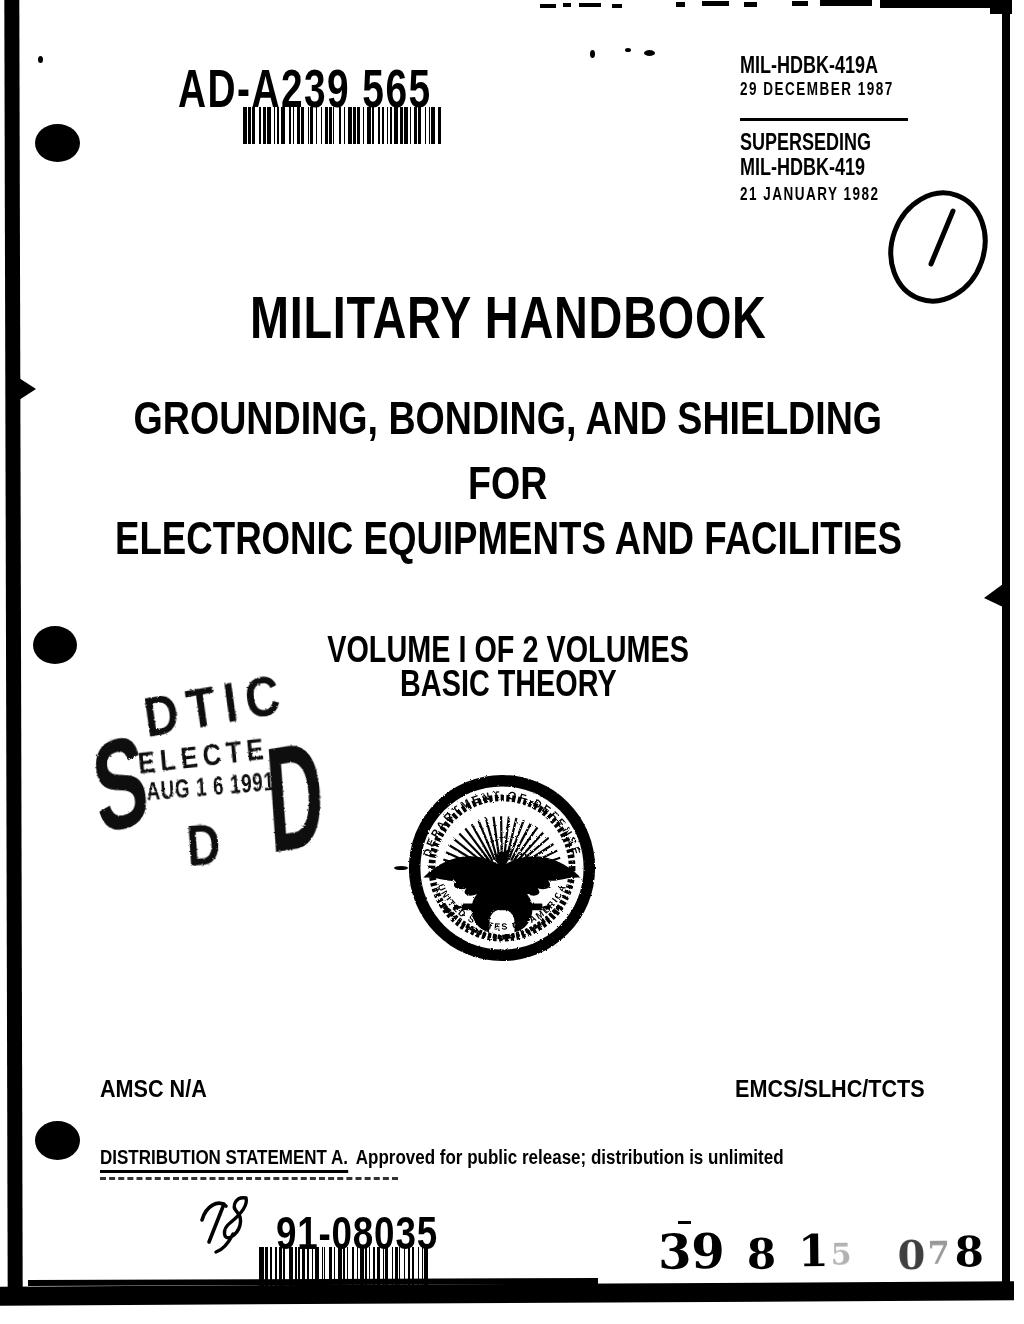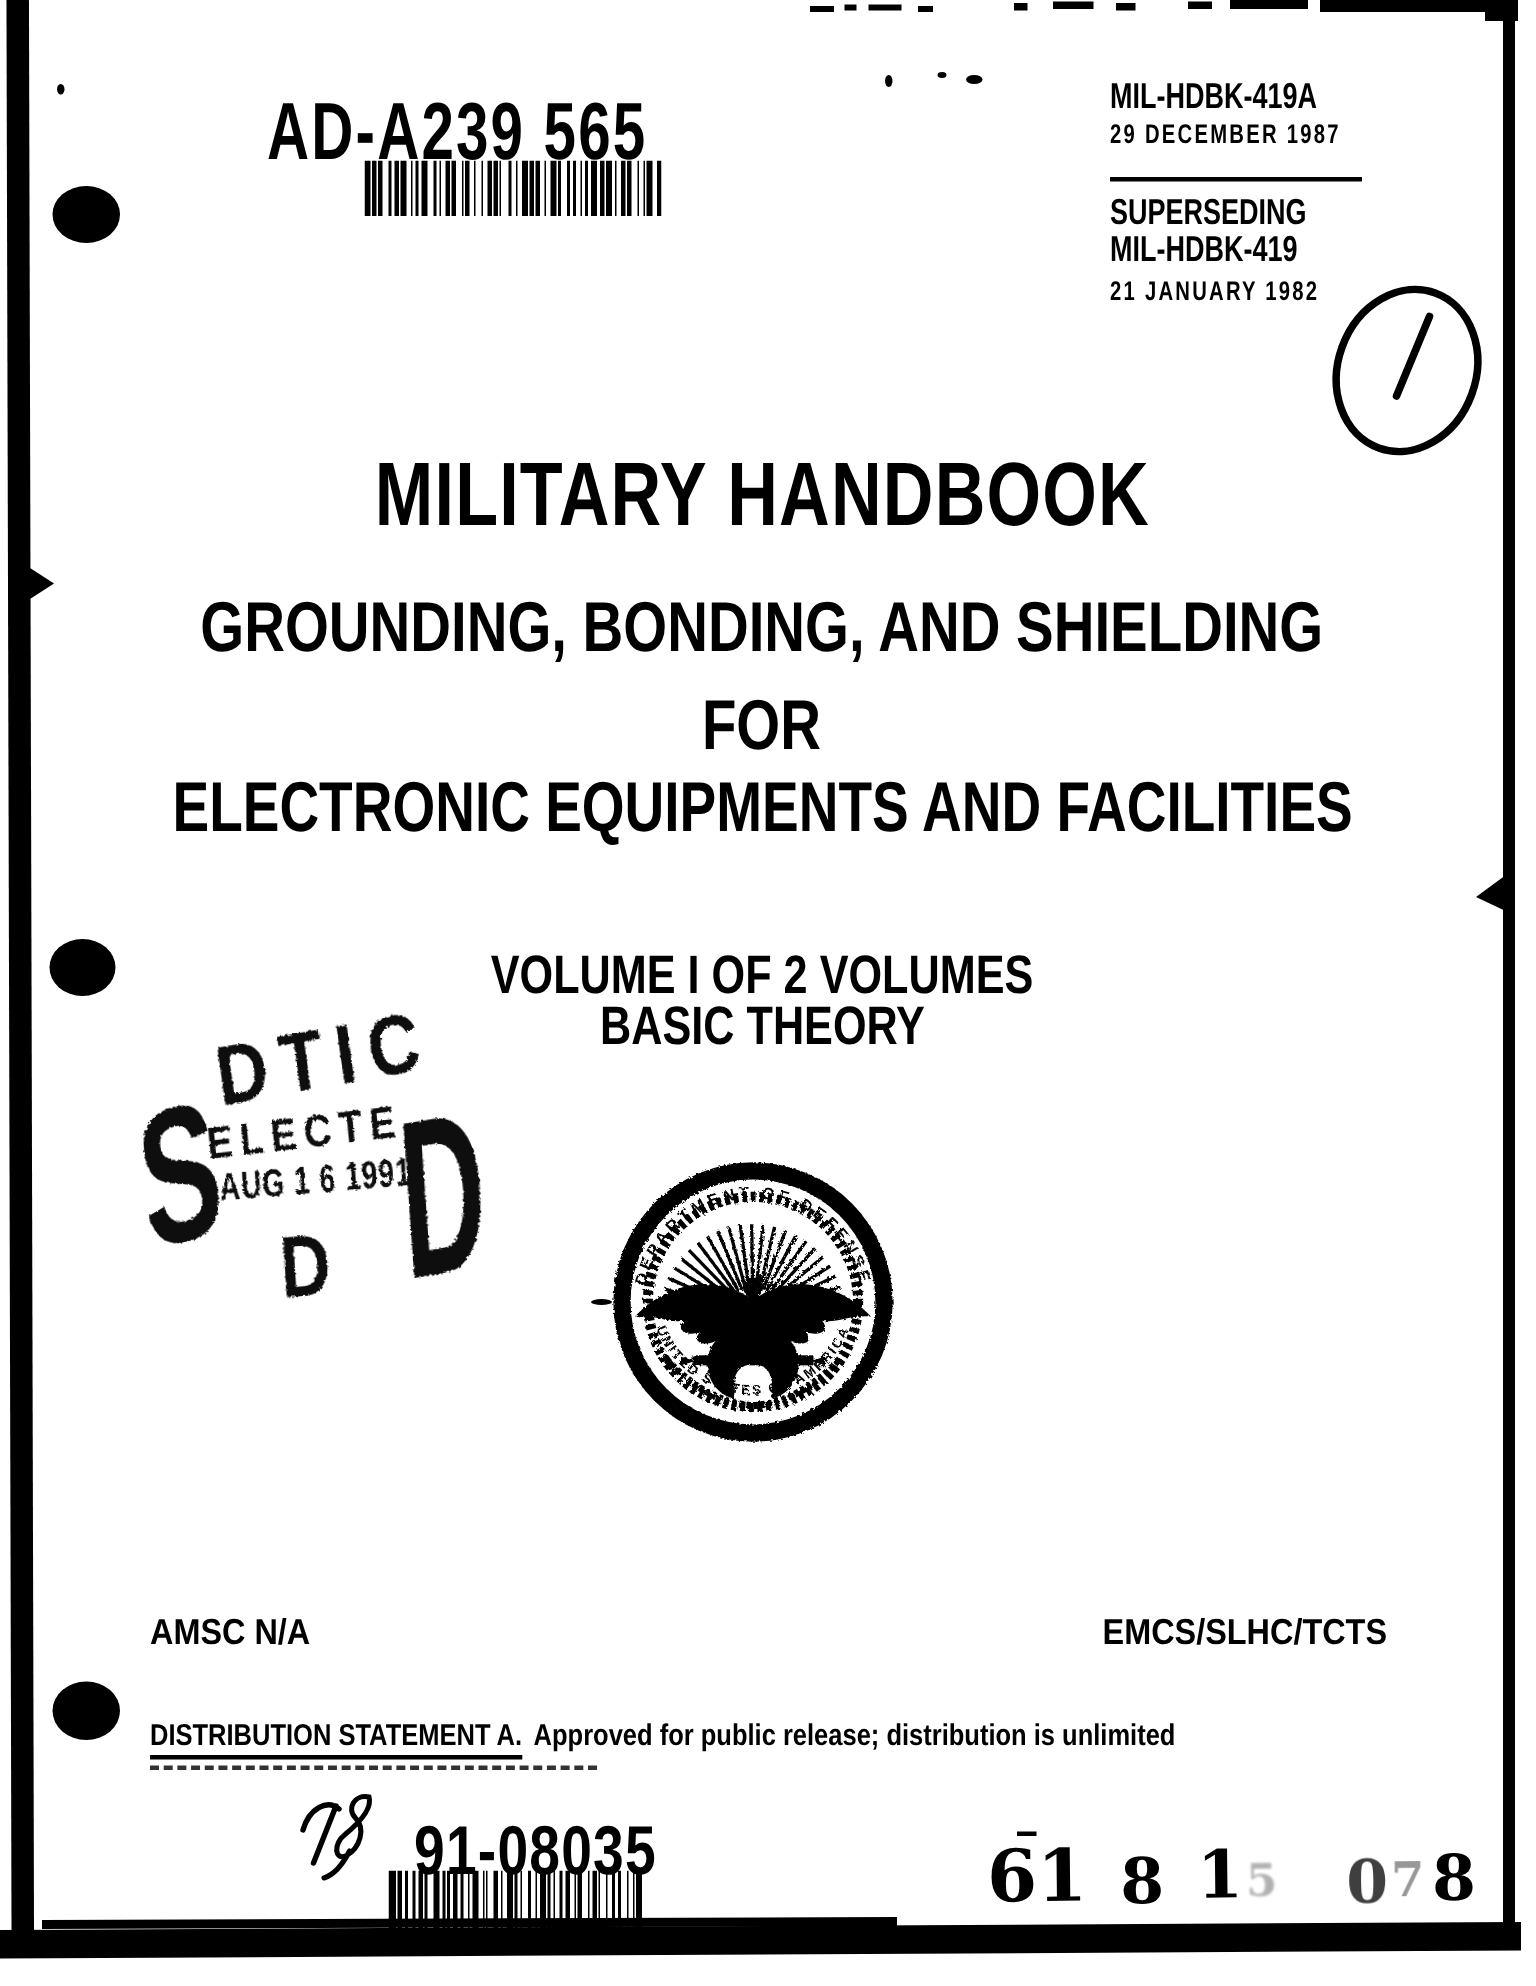--- a/index.html
+++ b/index.html
@@ -36,21 +36,21 @@
   .ad-number { left: 178px; top: 57px; font-size: 54px; letter-spacing: 2px; transform: scaleX(.72); }
 
   .docblock { left: 740px; top: 53px; transform: scaleX(.75); transform-origin: left top; }
   .docblock .l1 { font-size: 24px; line-height: 24px; }
   .docblock .l2 { font-size: 18px; line-height: 18px; letter-spacing: 2px; margin-top: 3px; }
   .docblock .rule { width: 224px; height: 3px; background:#000; margin: 20px 0 8px 0; }
   .docblock .l3 { font-size: 24px; line-height: 25px; }
   .docblock .l4 { font-size: 24px; line-height: 25px; }
   .docblock .l5 { font-size: 18px; line-height: 18px; letter-spacing: 2px; margin-top: 6px; }
 
-  .title   { top: 295px; font-size: 60px; letter-spacing: 1px; }
+  .title   { top: 283px; font-size: 60px; letter-spacing: 1px; }
   .sub1    { top: 390px; font-size: 47px; }
   .sub2    { top: 455px; font-size: 47px; }
   .sub3    { top: 510px; font-size: 47px; }
   .vol1    { top: 629px; font-size: 36px; }
   .vol2    { top: 663px; font-size: 36px; }
 
   .dtic { left: 88px; top: 688px; width: 260px; height: 195px;
           transform: rotate(-2deg); filter: url(#roughF); opacity: .94; }
   .dtic span { position: absolute; line-height: 1; }
   .d-name  { left: 56px; top: 0;    font-size: 56px; letter-spacing: 10px; transform: scaleX(.85) rotate(-7deg); transform-origin:left top;}
@@ -243,20 +243,20 @@
 <svg class="abs hw78" width="66" height="62" viewBox="0 0 66 62">
   <path d="M6,26 C10,12 22,5 30,12 M28,10 L13,48" fill="none" stroke="#000" stroke-width="3.6" stroke-linecap="round"></path>
   <path d="M50,4 C40,2 35,12 41,18 C48,25 44,38 35,43 C27,47 26,35 34,29 C45,20 52,11 50,4 Z M37,40 C32,50 26,56 20,58" fill="none" stroke="#000" stroke-width="3.4" stroke-linecap="round"></path>
 </svg>
 
 <div class="abs report-number lx">91-08035</div>
 <div class="abs barcode bc2"><i style="width:5px;background:#000"></i><i style="width:1.25px;"></i><i style="width:2.5px;background:#000"></i><i style="width:2.5px;"></i><i style="width:1.25px;background:#000"></i><i style="width:3.75px;"></i><i style="width:1.25px;background:#000"></i><i style="width:2.5px;"></i><i style="width:2.5px;background:#000"></i><i style="width:1.25px;"></i><i style="width:2.5px;background:#000"></i><i style="width:3.75px;"></i><i style="width:3.75px;background:#000"></i><i style="width:2.5px;"></i><i style="width:1.25px;background:#000"></i><i style="width:1.25px;"></i><i style="width:2.5px;background:#000"></i><i style="width:1.25px;"></i><i style="width:3.75px;background:#000"></i><i style="width:1.25px;"></i><i style="width:2.5px;background:#000"></i><i style="width:2.5px;"></i><i style="width:1.25px;background:#000"></i><i style="width:2.5px;"></i><i style="width:3.75px;background:#000"></i><i style="width:2.5px;"></i><i style="width:1.25px;background:#000"></i><i style="width:1.25px;"></i><i style="width:1.25px;background:#000"></i><i style="width:3.75px;"></i><i style="width:2.5px;background:#000"></i><i style="width:2.5px;"></i><i style="width:1.25px;background:#000"></i><i style="width:2.5px;"></i><i style="width:3.75px;background:#000"></i><i style="width:1.25px;"></i><i style="width:2.5px;background:#000"></i><i style="width:1.25px;"></i><i style="width:1.25px;background:#000"></i><i style="width:3.75px;"></i><i style="width:2.5px;background:#000"></i><i style="width:2.5px;"></i><i style="width:1.25px;background:#000"></i><i style="width:2.5px;"></i><i style="width:3.75px;background:#000"></i><i style="width:1.25px;"></i><i style="width:1.25px;background:#000"></i><i style="width:2.5px;"></i><i style="width:1.25px;background:#000"></i><i style="width:2.5px;"></i><i style="width:2.5px;background:#000"></i><i style="width:1.25px;"></i><i style="width:3.75px;background:#000"></i><i style="width:2.5px;"></i><i style="width:1.25px;background:#000"></i><i style="width:1.25px;"></i><i style="width:2.5px;background:#000"></i><i style="width:3.75px;"></i><i style="width:1.25px;background:#000"></i><i style="width:2.5px;"></i><i style="width:2.5px;background:#000"></i><i style="width:1.25px;"></i><i style="width:1.25px;background:#000"></i><i style="width:3.75px;"></i><i style="width:1.25px;background:#000"></i><i style="width:2.5px;"></i><i style="width:2.5px;background:#000"></i><i style="width:1.25px;"></i><i style="width:2.5px;background:#000"></i><i style="width:3.75px;"></i><i style="width:1.25px;background:#000"></i><i style="width:2.5px;"></i><i style="width:1.25px;background:#000"></i><i style="width:1.25px;"></i><i style="width:3.75px;background:#000"></i><i style="width:2.5px;"></i></div>
 
 <div class="abs fs-macron"></div>
 <div class="abs fstamp">
-  <span class="fs-y">61</span>
+  <span class="fs-y">39</span>
   <span class="fs-m">8</span>
   <span class="fs-d1">1</span>
   <span class="fs-d2">5</span>
   <span class="fs-n1">0</span>
   <span class="fs-n2">7</span>
   <span class="fs-n3">8</span>
 </div>
 
 </body></html>

